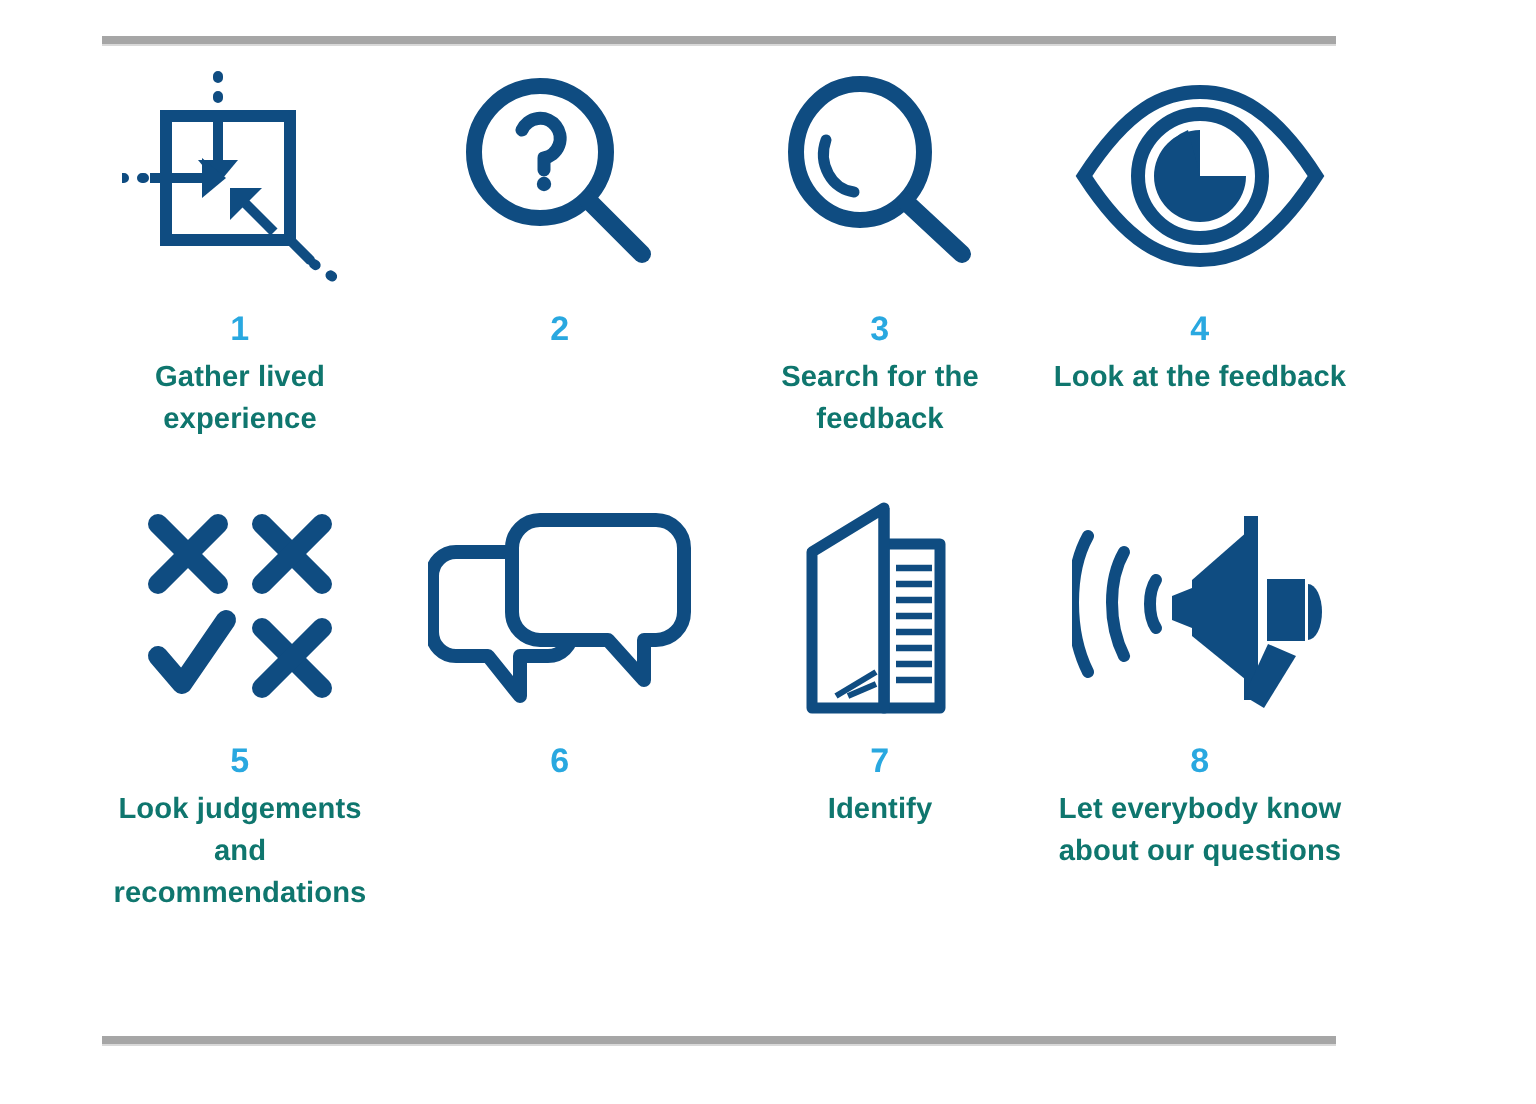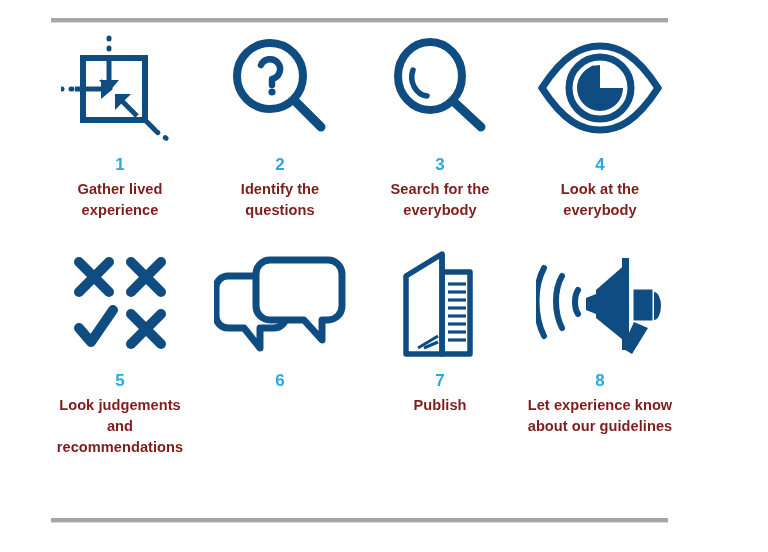--- a/index.html
+++ b/index.html
@@ -59,21 +59,21 @@
   .step-number {
     color: #29a8e0;
     font-size: 17px;
     font-weight: bold;
     line-height: 1.0;
     margin-top: 12px;
     margin-bottom: 6px;
     letter-spacing: 0.2px;
   }
   .step-label {
-    color: #7f1d1d;
+    color: #0f766e;
     font-size: 14.6px;
     font-weight: bold;
     line-height: 1.45;
     max-width: 150px;
     letter-spacing: 0.05px;
   }
   .row2 .icon-wrap { height: 108px; }
   .row2 .step-number { margin-top: 14px; }
 </style>
 </head>
@@ -118,49 +118,48 @@
     <div class="step">
       <div class="icon-wrap">
         <svg width="110" height="112" viewBox="0 0 110 112" fill="none" xmlns="http://www.w3.org/2000/svg">
           <circle cx="45" cy="44" r="33" stroke="#0f4c81" stroke-width="8" fill="none"></circle>
           <line x1="69" y1="68" x2="96" y2="95" stroke="#0f4c81" stroke-width="9" stroke-linecap="round"></line>
           <path d="M36 33 a10 10 0 1 1 11 14 v6" stroke="#0f4c81" stroke-width="6.5" fill="none" stroke-linecap="round" stroke-linejoin="round"></path>
           <circle cx="47" cy="60" r="3.6" fill="#0f4c81"></circle>
         </svg>
       </div>
       <div class="step-number">2</div>
-      <div class="step-label">Identify the questions</div>
     </div>
 
     <div class="step">
       <div class="icon-wrap">
         <svg width="110" height="112" viewBox="0 0 110 112" fill="none" xmlns="http://www.w3.org/2000/svg">
           <ellipse cx="45" cy="44" rx="32" ry="34" stroke="#0f4c81" stroke-width="8" fill="none"></ellipse>
           <line x1="68" y1="69" x2="96" y2="95" stroke="#0f4c81" stroke-width="9" stroke-linecap="round"></line>
           <path d="M28 38 a17 19 0 0 0 14 26" stroke="#0f4c81" stroke-width="5.5" fill="none" stroke-linecap="round"></path>
         </svg>
       </div>
       <div class="step-number">3</div>
-      <div class="step-label">Search for the everybody</div>
+      <div class="step-label">Search for the feedback</div>
     </div>
 
     <div class="step">
       <div class="icon-wrap">
         <svg width="128" height="112" viewBox="0 0 128 112" fill="none" xmlns="http://www.w3.org/2000/svg">
 
           <path d="M6 56 C28 22 46 14 64 14 C82 14 100 22 122 56 C100 90 82 98 64 98 C46 98 28 90 6 56 Z" stroke="#0f4c81" stroke-width="7" fill="none"></path>
 
           <circle cx="64" cy="56" r="31" stroke="#0f4c81" stroke-width="7" fill="none"></circle>
 
           <path d="M64 33 A23 23 0 1 0 87 56 L64 56 Z" fill="#0f4c81"></path>
           <path d="M58 33 A23 23 0 0 0 46 44 L64 56 Z" fill="#0f4c81"></path>
         </svg>
       </div>
       <div class="step-number">4</div>
-      <div class="step-label">Look at the everybody</div>
+      <div class="step-label">Look at the feedback</div>
     </div>
 
     <div class="step row2">
       <div class="icon-wrap">
         <svg width="110" height="108" viewBox="0 0 110 108" fill="none" xmlns="http://www.w3.org/2000/svg">
           <g stroke="#0f4c81" stroke-width="10" stroke-linecap="round">
 
             <line x1="14" y1="12" x2="44" y2="42"></line>
             <line x1="44" y1="12" x2="14" y2="42"></line>
 
@@ -211,21 +210,21 @@
             <line x1="56" y1="90" x2="74" y2="90"></line>
           </g>
 
           <g stroke="#0f4c81" stroke-width="3">
             <line x1="26" y1="98" x2="46" y2="86"></line>
             <line x1="32" y1="98" x2="46" y2="92"></line>
           </g>
         </svg>
       </div>
       <div class="step-number">7</div>
-      <div class="step-label">Publish</div>
+      <div class="step-label">Identify</div>
     </div>
 
     <div class="step row2">
       <div class="icon-wrap">
         <svg width="128" height="108" viewBox="0 0 128 108" fill="none" xmlns="http://www.w3.org/2000/svg">
 
           <g stroke="#0f4c81" fill="none" stroke-linecap="round">
             <path d="M8 18 C-2 36 -2 66 8 86" stroke-width="6"></path>
             <path d="M26 26 C18 40 18 62 26 78" stroke-width="6"></path>
             <path d="M42 40 C38 46 38 58 42 64" stroke-width="6"></path>
@@ -238,20 +237,20 @@
           <rect x="86" y="8" width="7" height="92" fill="#0f4c81"></rect>
 
           <rect x="96" y="38" width="22" height="34" fill="#0f4c81" stroke="#ffffff" stroke-width="3"></rect>
 
           <path d="M118 42 a7 14 0 0 1 0 28 z" fill="#0f4c81"></path>
 
           <path d="M98 72 L112 78 L96 104 L86 98 Z" fill="#0f4c81"></path>
         </svg>
       </div>
       <div class="step-number">8</div>
-      <div class="step-label">Let experience know about our guidelines</div>
+      <div class="step-label">Let everybody know about our questions</div>
     </div>
 
   </div>
 
   <div class="rule rule-bottom"></div>
 
 </div>
 
 </body></html>

